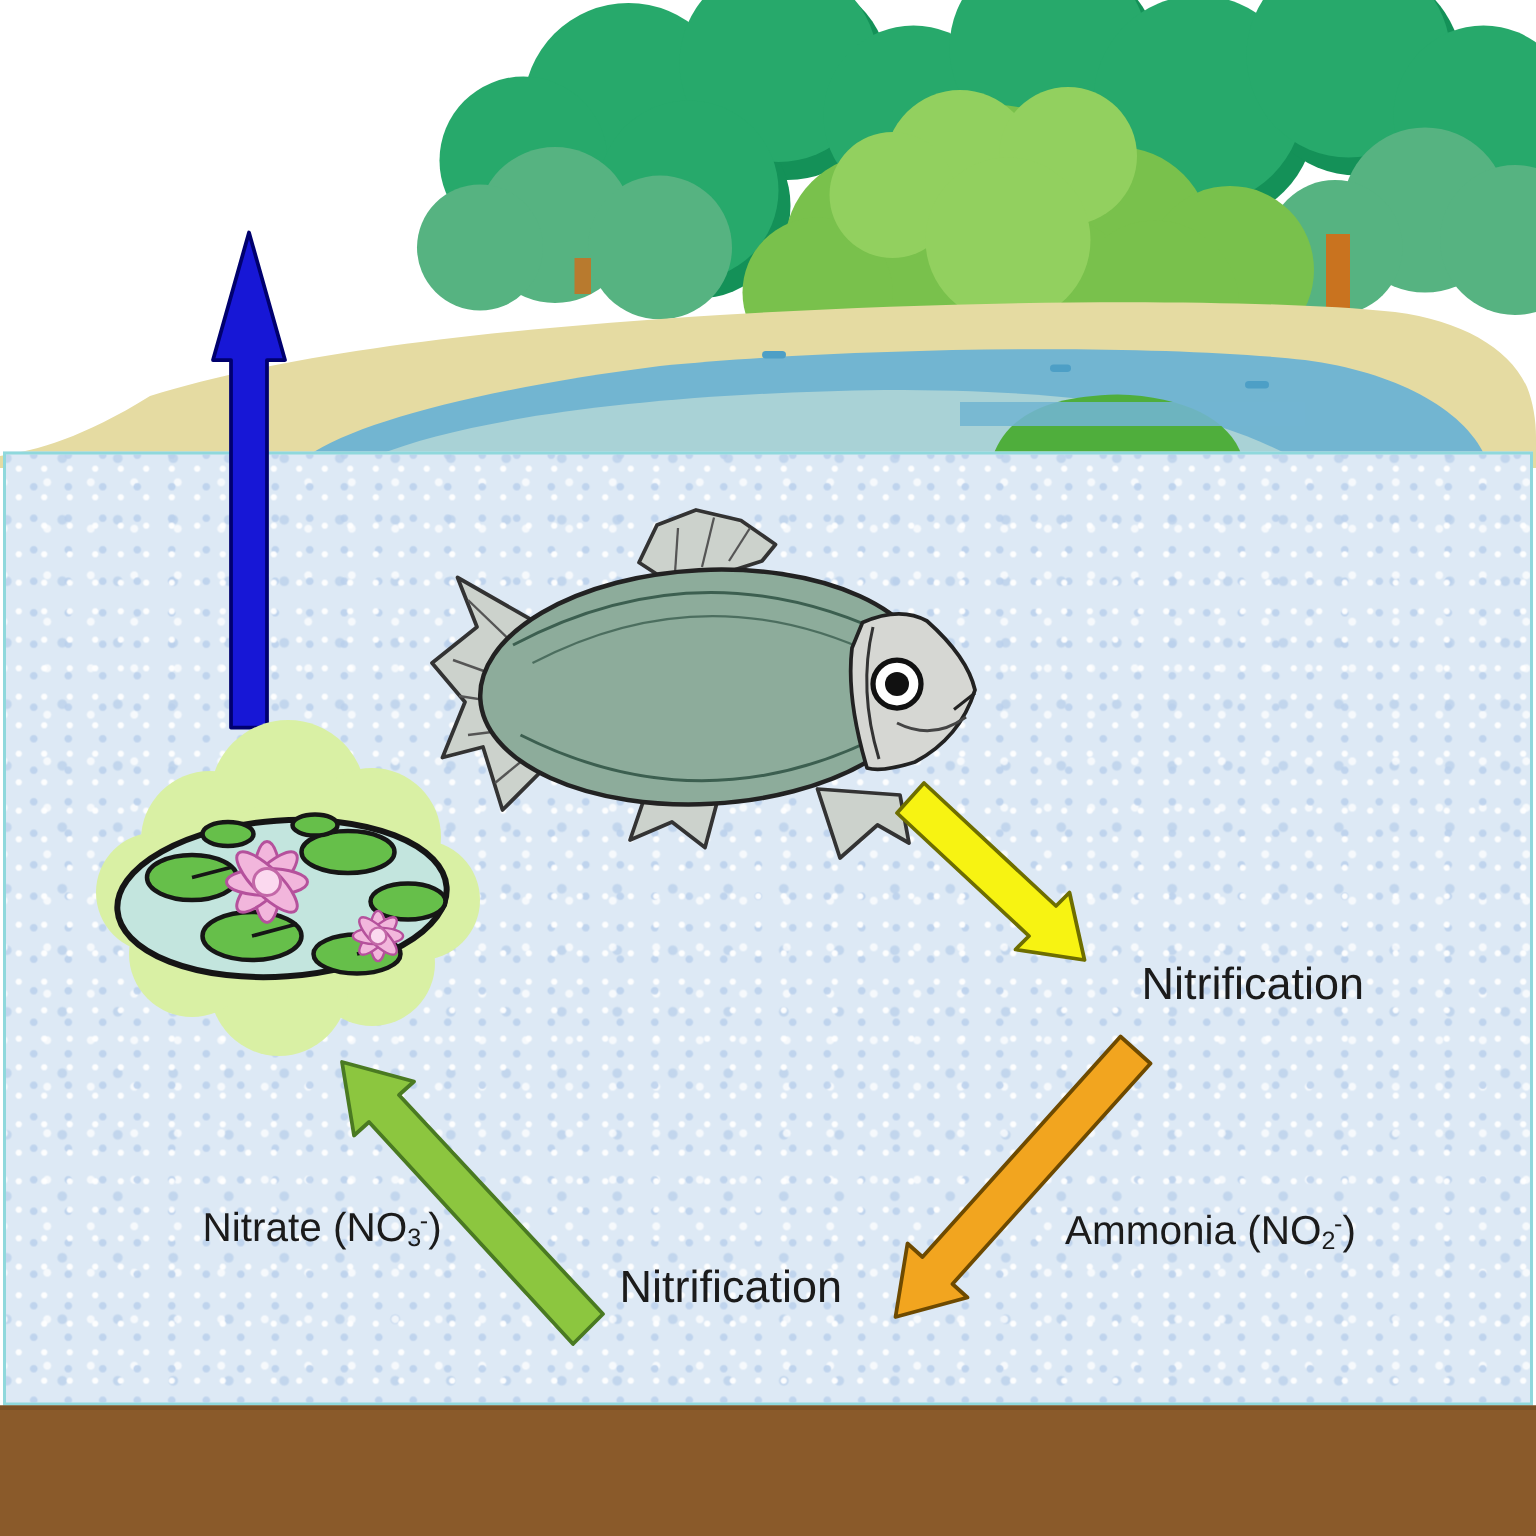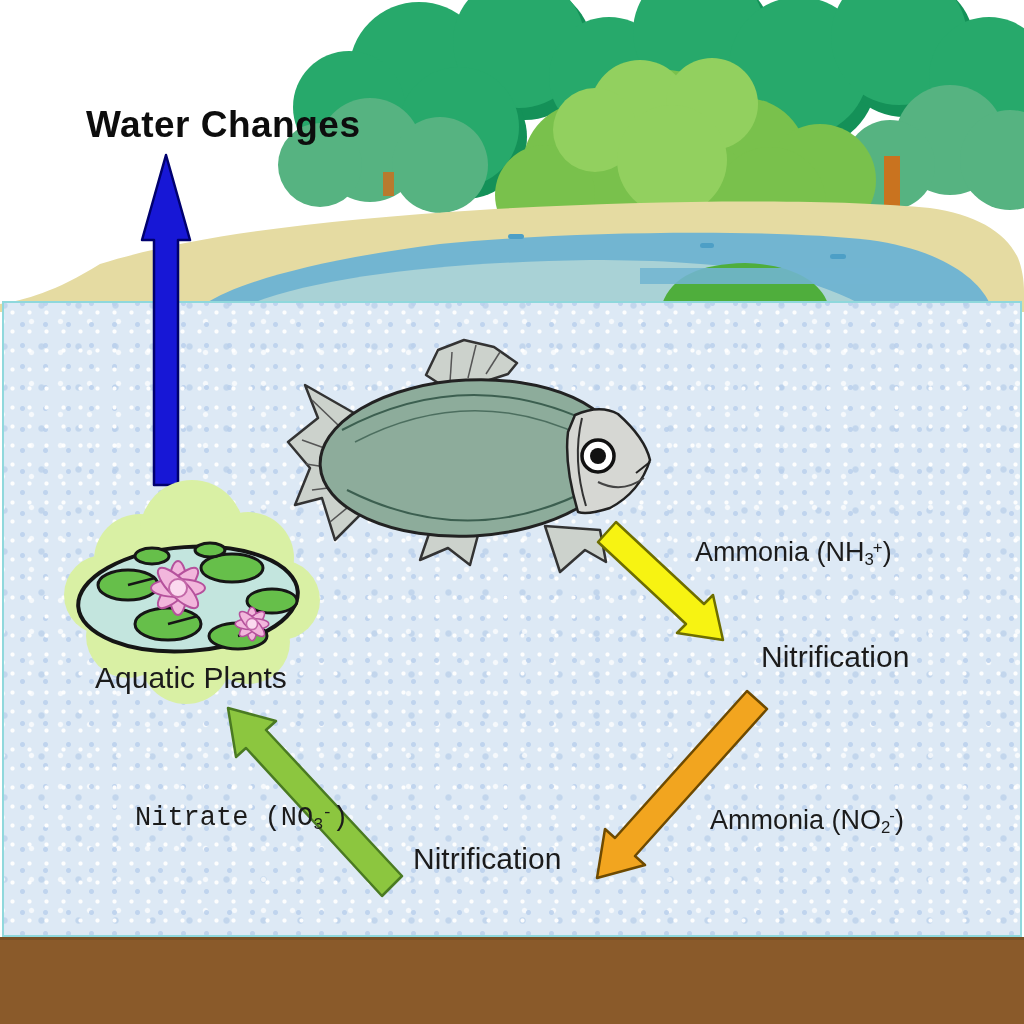--- a/index.html
+++ b/index.html
@@ -33,21 +33,21 @@
   }
   .lbl.big{font-size:30px;}
   .lbl.title{font-size:37px;font-weight:700;color:#0d0d0d;letter-spacing:.5px;}
   .lbl sub{font-size:.62em;vertical-align:-0.22em;}
   .lbl sup{font-size:.62em;vertical-align:0.5em;margin-left:-1px;}
   .water-changes{left:86px;top:104px;}
   .ammonia{left:695px;top:537px;}
   .nitrification-upper{left:761px;top:640px;}
   .nitrite{left:710px;top:805px;}
   .nitrification-lower{left:413px;top:842px;}
-  .nitrate{left:135px;top:803px;font-family:Liberation Mono, monospace;}
+  .nitrate{left:135px;top:803px;}
   .aquatic-plants{left:95px;top:661px;}
 </style>
 </head>
 <body>
 
 <div class="stage">
 
   <svg class="landscape" width="1024" height="312" viewBox="0 0 1024 312">
 
     <g fill="#149158">
@@ -213,27 +213,24 @@
       <line x1="650" y1="462" x2="636" y2="473" stroke="#222" stroke-width="2"></line>
     </g>
 
     <polygon points="616,522 704,604 713,595 723,640 677,633 686,624 598,542" stroke="#6e6e00" stroke-width="2.5" stroke-linejoin="round" fill="#f7f312"></polygon>
 
     <polygon points="747,691 615,838 605,829 597,878 645,865 635,856 767,709" stroke="#6e4a00" stroke-width="2.5" stroke-linejoin="round" fill="#f2a51f"></polygon>
 
     <polygon points="402,876 266,730 276,721 228,708 236,757 246,748 382,896" stroke="#4a7a22" stroke-width="2.5" stroke-linejoin="round" fill="#8cc63f"></polygon>
   </svg>
 
-  <div class="lbl title water-changes">Water Changes</div>
-
-  <div class="lbl ammonia"><span>Ammonia (NH</span><sub>3</sub><sup>+</sup><span>)</span></div>
+
 
   <div class="lbl big nitrification-upper">Nitrification</div>
 
   <div class="lbl nitrite"><span>Ammonia (NO</span><sub>2</sub><sup>-</sup><span>)</span></div>
 
   <div class="lbl big nitrification-lower">Nitrification</div>
 
   <div class="lbl nitrate"><span>Nitrate (NO</span><sub>3</sub><sup>-</sup><span>)</span></div>
 
-  <div class="lbl big aquatic-plants">Aquatic Plants</div>
 
 </div>
 
 </body></html>

